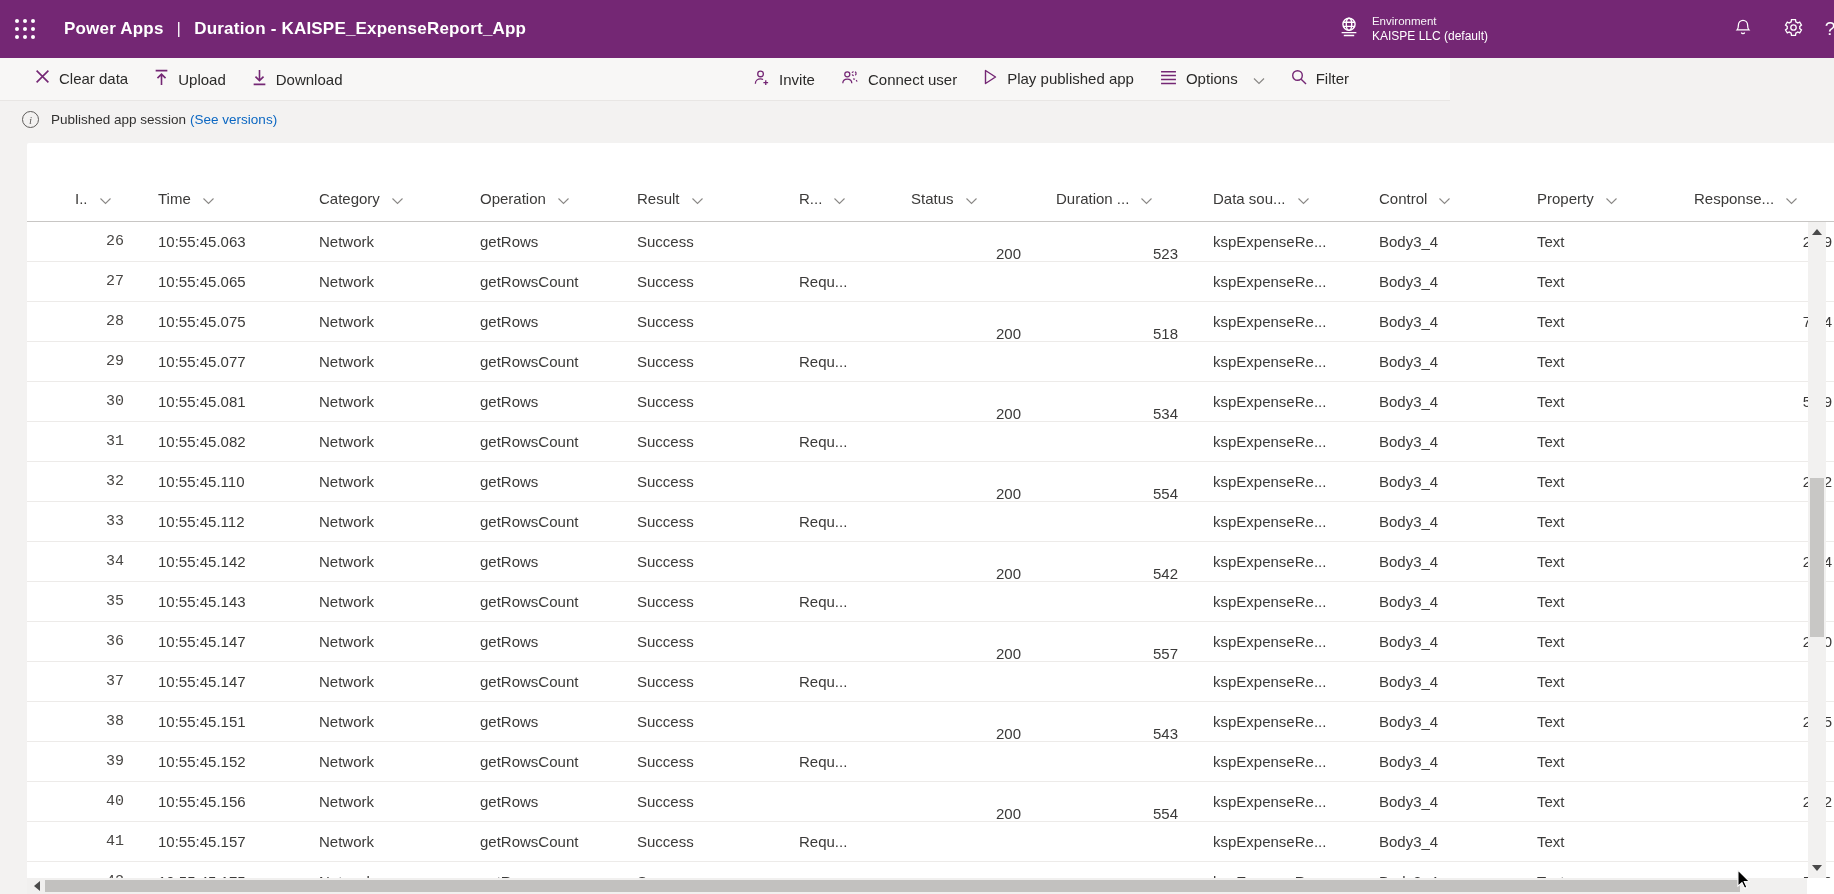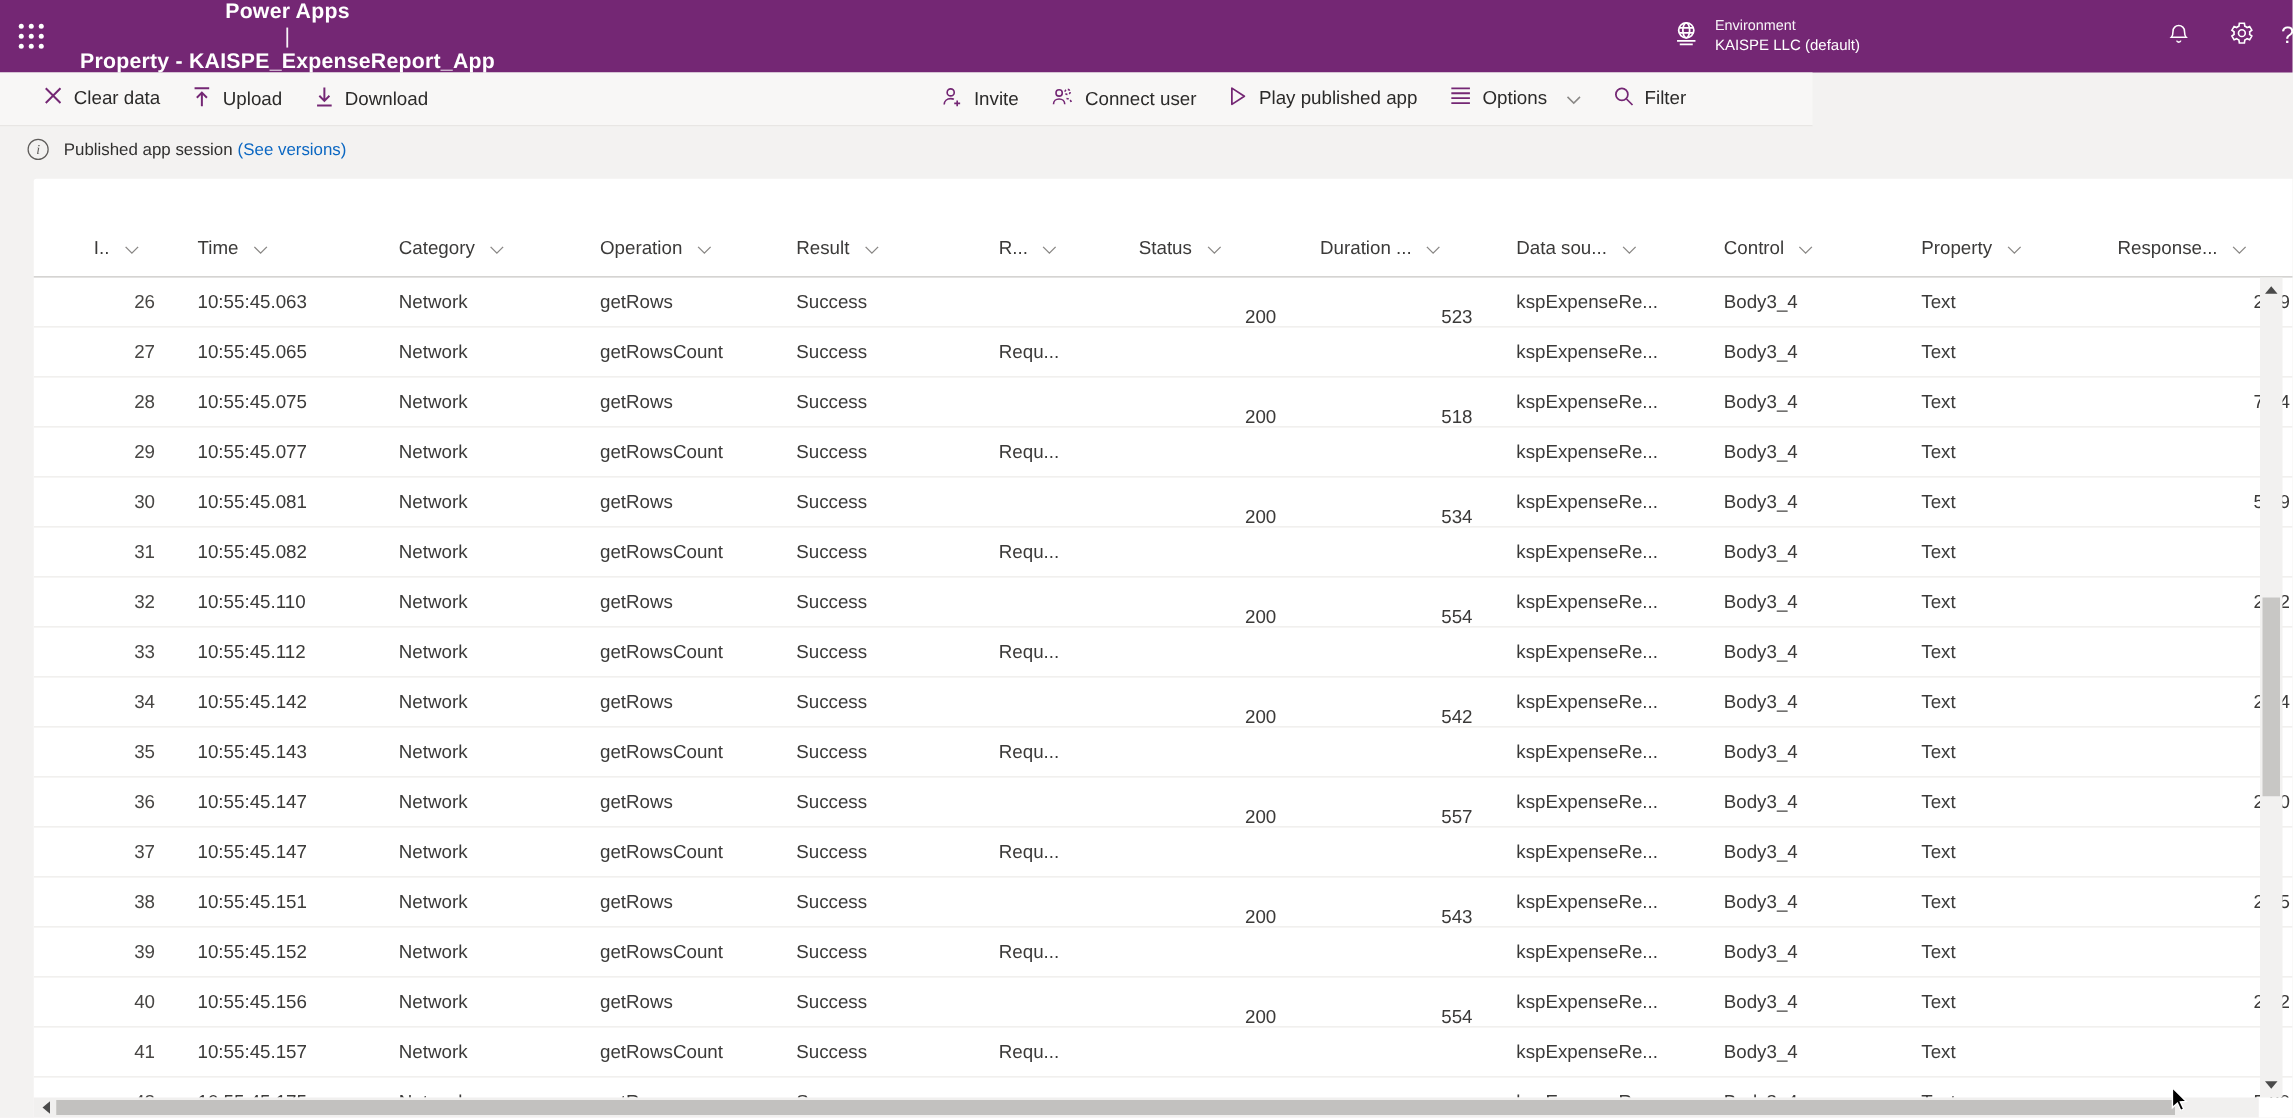--- a/index.html
+++ b/index.html
@@ -6,21 +6,21 @@
   html,body { width:1834px; height:894px; overflow:hidden;
     font-family:"Liberation Sans","DejaVu Sans",sans-serif;
     background:#f3f2f1; color:#323130; }
 
   
   .titlebar { position:absolute; left:0; top:0; width:1834px; height:58px;
     background:#742774; display:flex; align-items:center; color:#fff; }
   .waffle { width:50px; height:58px; display:flex; align-items:center; justify-content:center; cursor:pointer; }
   .waffle-grid { display:grid; grid-template-columns:repeat(3,4px); grid-template-rows:repeat(3,4px); gap:4px; }
   .waffle-grid i { background:#fff; border-radius:50%; }
-  .title-text { display:flex; align-items:center; margin-left:14px; font-size:17px; font-weight:700; letter-spacing:.2px;flex-direction:column; }
+  .title-text { display:flex; align-items:center; margin-left:14px; font-size:17px; font-weight:700; letter-spacing:.2px; }
   .title-sep { margin:0 13px; font-weight:400; opacity:.95; }
   .titlebar-right { margin-left:auto; display:flex; align-items:center; height:76px; }
   .env-block { display:flex; align-items:center; gap:10px; margin-right:230px; cursor:pointer; }
   .env-text { line-height:1.25; }
   .env-label { font-size:11.5px; opacity:.95; }
   .env-name { font-size:12px; }
   .tb-iconbtn { width:50px; height:58px; display:flex; align-items:center; justify-content:center; cursor:pointer; }
   .help-btn { width:24px; font-size:19px; font-weight:400; margin-right:-8px; }
 
   
@@ -49,21 +49,21 @@
   .hcell { padding:0 0 13px 23px; white-space:nowrap; display:flex; align-items:center; cursor:pointer; }
   .hcell.first { padding-left:48px; }
   .hcell .chv { margin-left:11px; margin-top:3px; }
 
   .rows { height:656px; overflow:hidden; }
   .row { height:40px; display:grid; align-items:center;
     grid-template-columns:108px 161px 161px 157px 162px 112px 145px 157px 166px 158px 157px 163px;
     border-bottom:1px solid #edebe9; font-size:15px; color:#3b3a39; cursor:pointer; }
   .cell { padding-left:23px; white-space:nowrap; overflow:hidden; }
   .cell.r { text-align:right; padding-left:0; }
-  .cell.c-id { padding-right:11px; color:#484644; }
+  .cell.c-id { padding-right:11px; color:#484644;font-family:Liberation Mono, monospace; }
   .cell.c-status,.cell.c-duration { padding-right:12px;margin-top:23px; }
   .cell.c-response { padding-right:2px; }
 
   
   .vscroll { position:absolute; right:8px; top:79px; width:18px; height:656px; background:#f2f1f0; }
   .vscroll .arrow { position:absolute; left:0; width:18px; height:16px; display:flex; align-items:center; justify-content:center; cursor:pointer; }
   .vscroll .up { top:2px; } .vscroll .down { bottom:2px; }
   .tri-up { width:0; height:0; border-left:5px solid transparent; border-right:5px solid transparent; border-bottom:6px solid #4a4a4a; }
   .tri-down { width:0; height:0; border-left:5px solid transparent; border-right:5px solid transparent; border-top:6px solid #4a4a4a; }
   .vthumb { position:absolute; left:2px; top:256px; width:14px; height:159px; background:#c8c7c5; cursor:pointer; }
@@ -88,21 +88,21 @@
         <i></i>
         <i></i>
         <i></i>
         <i></i>
         <i></i>
     </span>
   </div>
   <div class="title-text">
     <span>Power Apps</span>
     <span class="title-sep">|</span>
-    <span>Property - KAISPE_ExpenseReport_App</span>
+    <span>Duration - KAISPE_ExpenseReport_App</span>
   </div>
   <div class="titlebar-right">
     <div class="env-block">
       <span>
         <svg width="26" height="26" viewBox="0 0 24 24" fill="none" stroke="#fff" stroke-width="1.3">
           <circle cx="12" cy="9.5" r="5.6"></circle>
           <ellipse cx="12" cy="9.5" rx="2.5" ry="5.6"></ellipse>
           <path d="M6.6 7.6h10.8M6.6 11.4h10.8M5.2 17.2h13.6M7.2 19.8h9.6"></path>
         </svg>
       </span>

